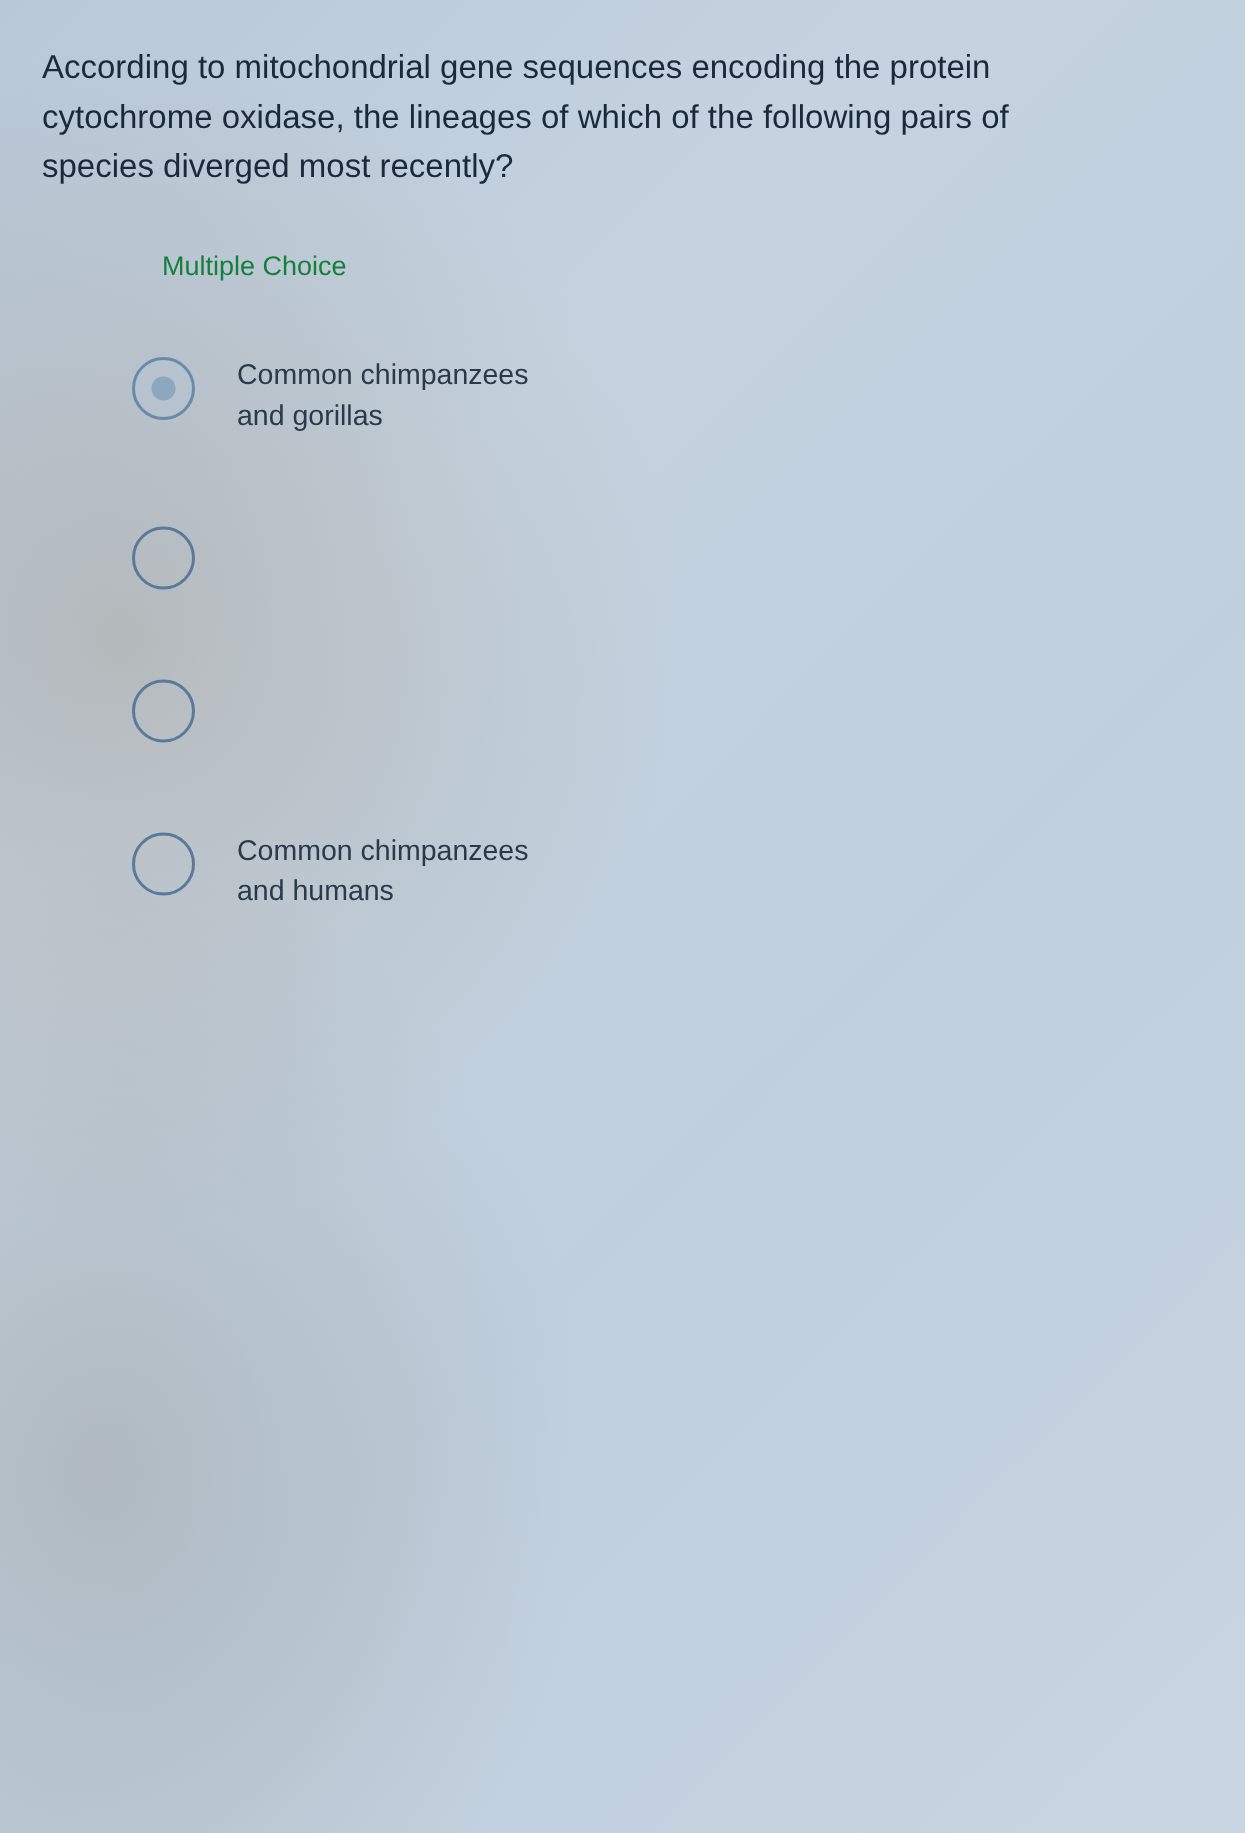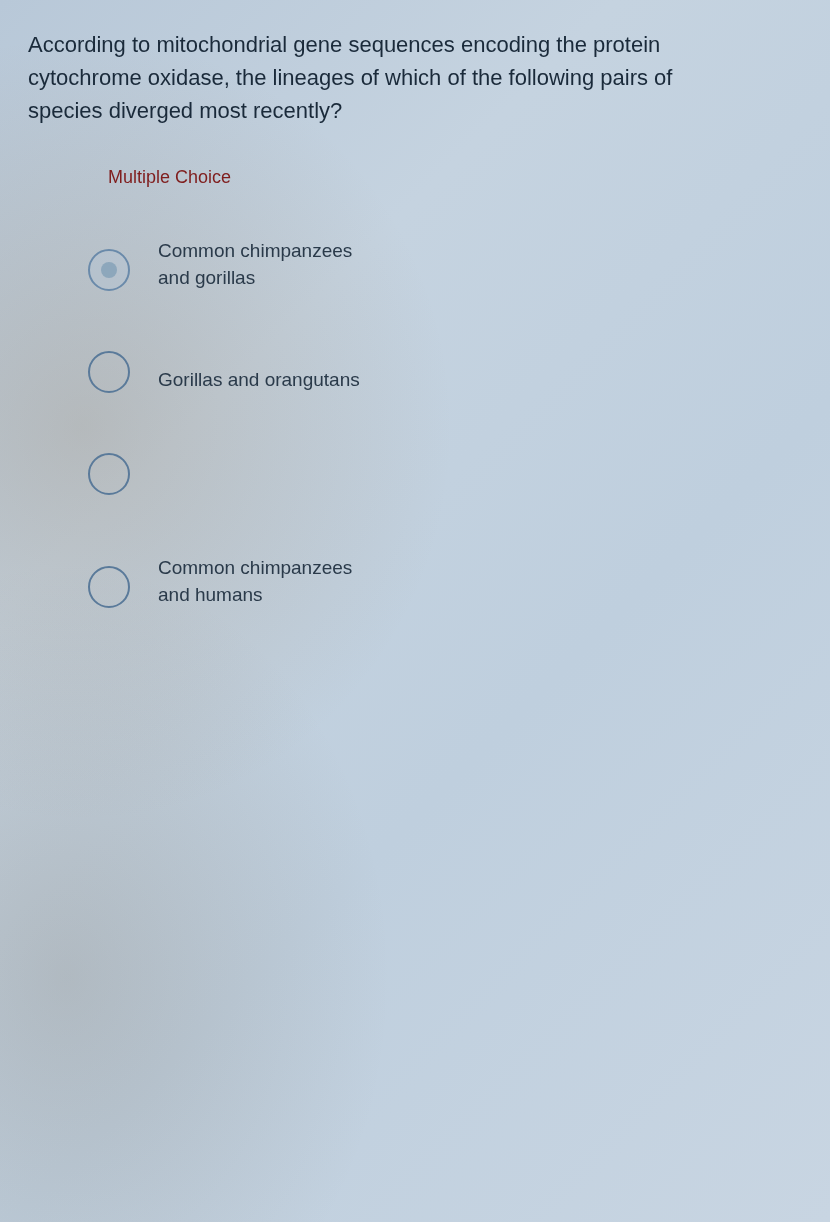--- a/index.html
+++ b/index.html
@@ -39,34 +39,34 @@
       line-height: 1.5;
       color: #1a2a3a;
       font-weight: 400;
       margin-bottom: 40px;
       max-width: 720px;
     }
 
     .question-type-label {
       font-size: 18px;
       font-weight: 500;
-      color: #7f1d1d;
+      color: #15803d;
       margin-bottom: 50px;
       padding-left: 80px;
     }
 
     .options-list {
       list-style: none;
       padding: 0;
       margin: 0;
     }
 
     .option-item {
       display: flex;
-      align-items: flex-end;
+      align-items: flex-start;
       margin-bottom: 60px;
       padding-left: 60px;
     }
 
     .radio-button {
       width: 42px;
       height: 42px;
       border-radius: 50%;
       border: 2px solid #5a7a9a;
       background: transparent;
@@ -111,21 +111,20 @@
 
   <ul class="options-list">
 
     <li class="option-item">
       <div class="radio-button selected"></div>
       <span class="option-label">Common chimpanzees<br>and gorillas</span>
     </li>
 
     <li class="option-item">
       <div class="radio-button"></div>
-      <span class="option-label">Gorillas and orangutans</span>
     </li>
 
     <li class="option-item">
       <div class="radio-button"></div>
     </li>
 
     <li class="option-item">
       <div class="radio-button"></div>
       <span class="option-label">Common chimpanzees<br>and humans</span>
     </li>

